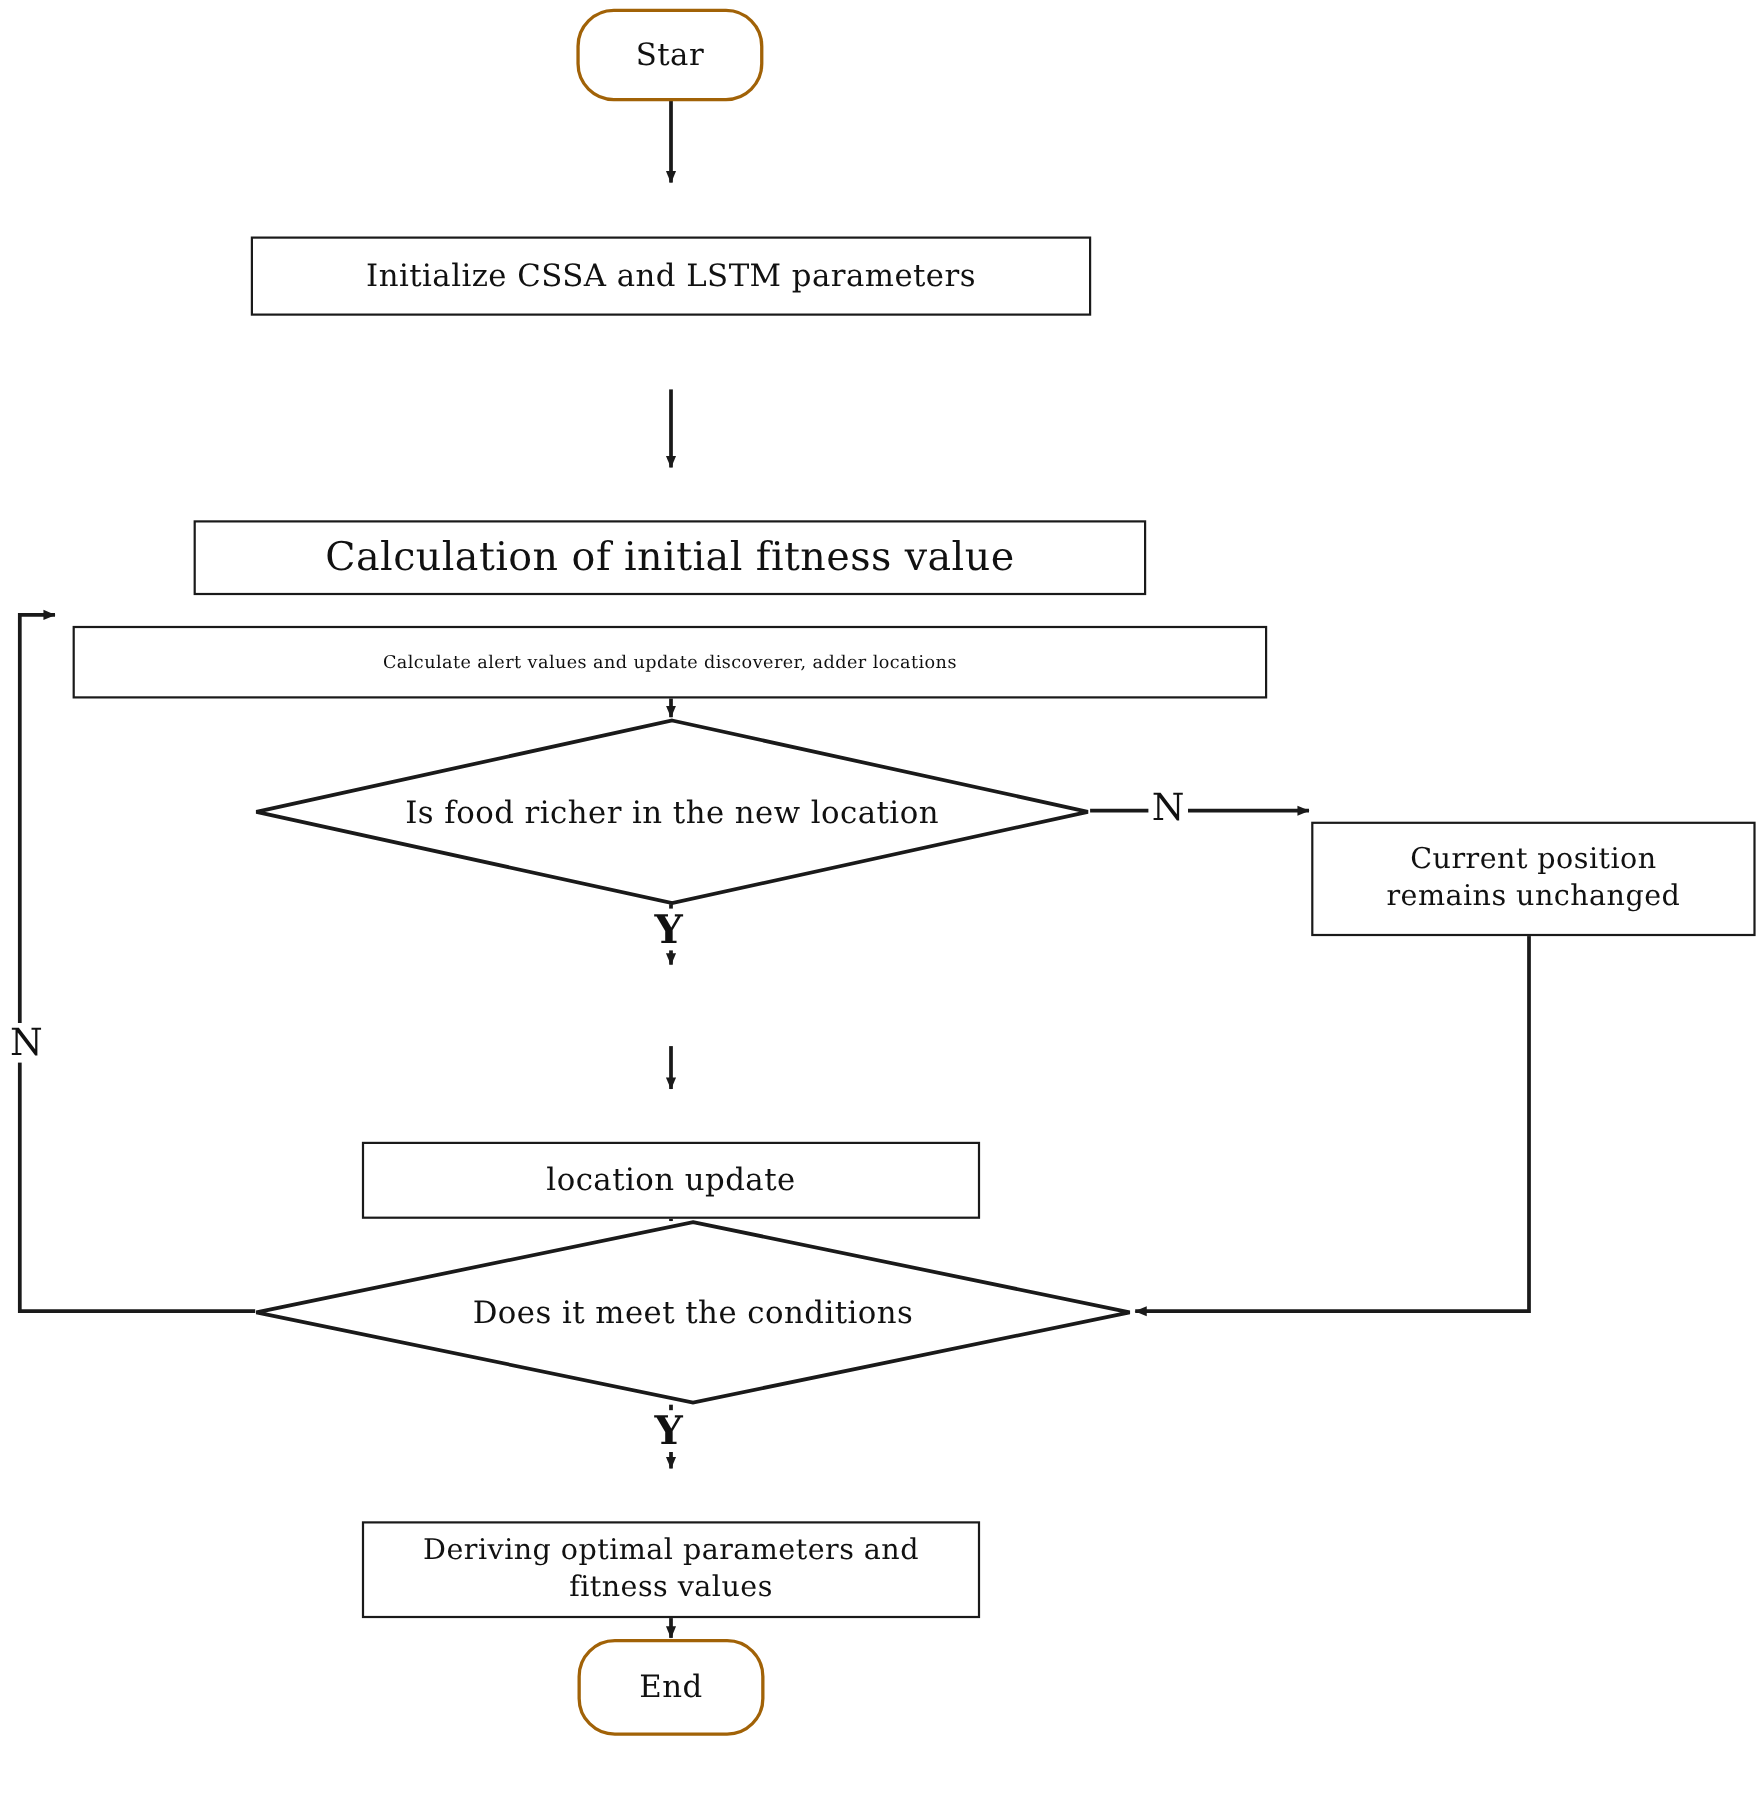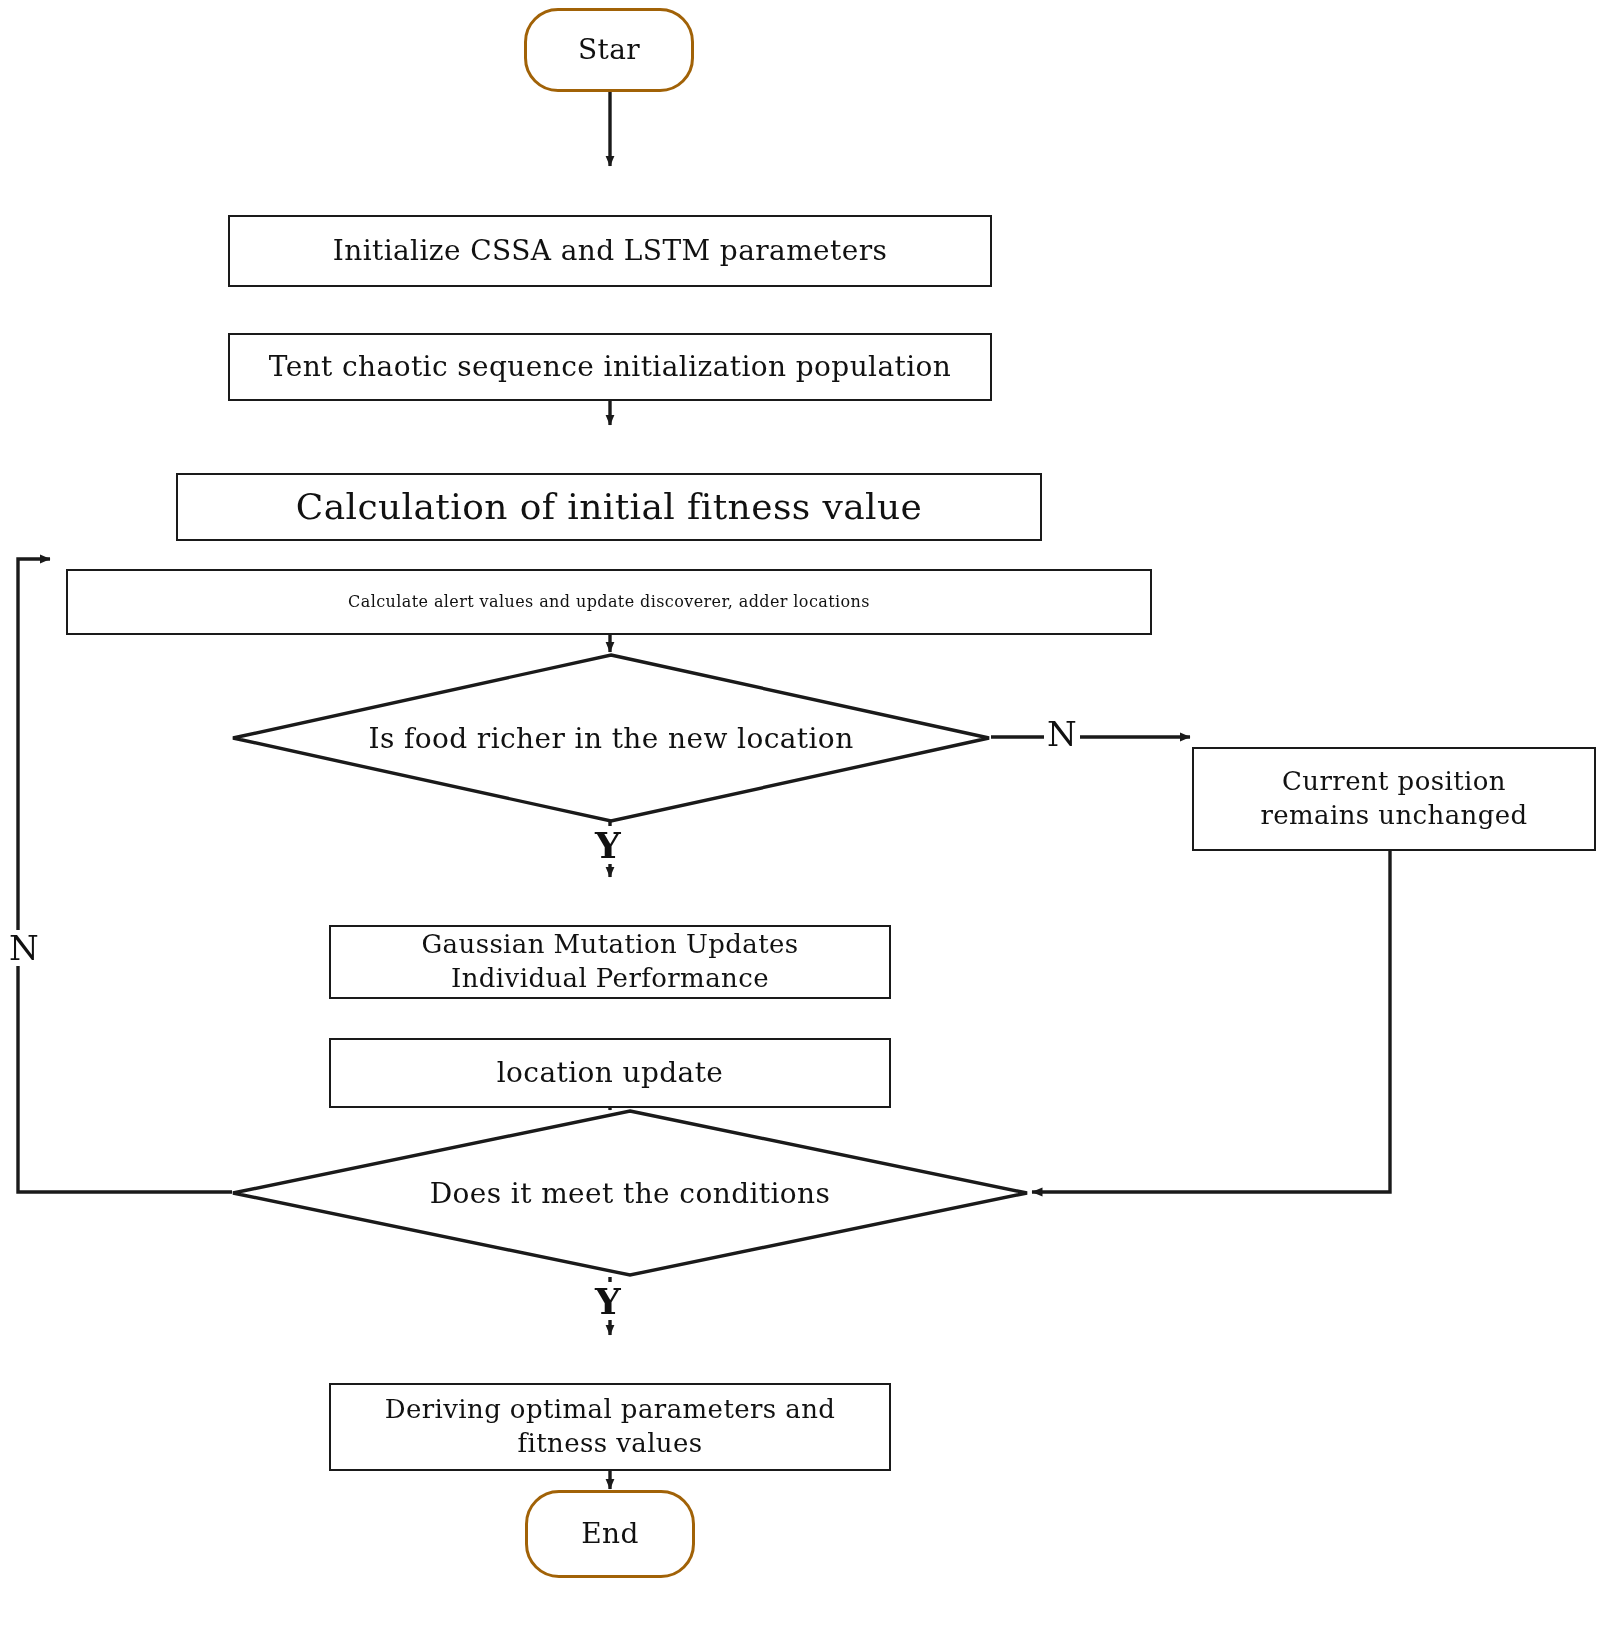--- a/index.html
+++ b/index.html
@@ -118,23 +118,20 @@
   </svg>
 
   <div class="node terminal" style="left:524px; top:8px; width:170px; height:84px; font-size:28px;">
     <span class="txt">Star</span>
   </div>
 
   <div class="node process" style="left:228px; top:168px; width:764px; height:72px; font-size:28px;">
     <span class="txt">Initialize CSSA and LSTM parameters</span>
   </div>
 
-  <div class="node process" style="left:228px; top:286px; width:764px; height:68px; font-size:28px;">
-    <span class="txt">Tent chaotic sequence initialization population</span>
-  </div>
 
   <div class="node process" style="left:176px; top:426px; width:866px; height:68px; font-size:36px;">
     <span class="txt">Calculation of initial fitness value</span>
   </div>
 
   <div class="node process" style="left:66px; top:522px; width:1086px; height:66px; font-size:16px;">
     <span class="txt">Calculate alert values and update discoverer, adder locations</span>
   </div>
 
   <div class="decision" style="left:230px; top:652px; width:762px; height:172px; font-size:28px;">
@@ -142,24 +139,20 @@
       <polygon points="381,3 759,86 381,169 3,86" fill="#ffffff" stroke="#1a1a1a" stroke-width="3.4"></polygon>
     </svg>
     <span class="dtxt">Is food richer in the new location</span>
   </div>
 
   <div class="node process" style="left:1192px; top:700px; width:404px; height:104px; font-size:26px;">
     <span class="txt">Current position
 remains unchanged</span>
   </div>
 
-  <div class="node process" style="left:329px; top:878px; width:562px; height:74px; font-size:26px;">
-    <span class="txt">Gaussian Mutation Updates
-Individual Performance</span>
-  </div>
 
   <div class="node process" style="left:329px; top:991px; width:562px; height:70px; font-size:28px;">
     <span class="txt">location update</span>
   </div>
 
   <div class="decision" style="left:230px; top:1108px; width:800px; height:170px; font-size:28px;">
     <svg width="800" height="170" viewBox="0 0 800 170" xmlns="http://www.w3.org/2000/svg">
       <polygon points="400,3 797,85 400,167 3,85" fill="#ffffff" stroke="#1a1a1a" stroke-width="3.4"></polygon>
     </svg>
     <span class="dtxt">Does it meet the conditions</span>

